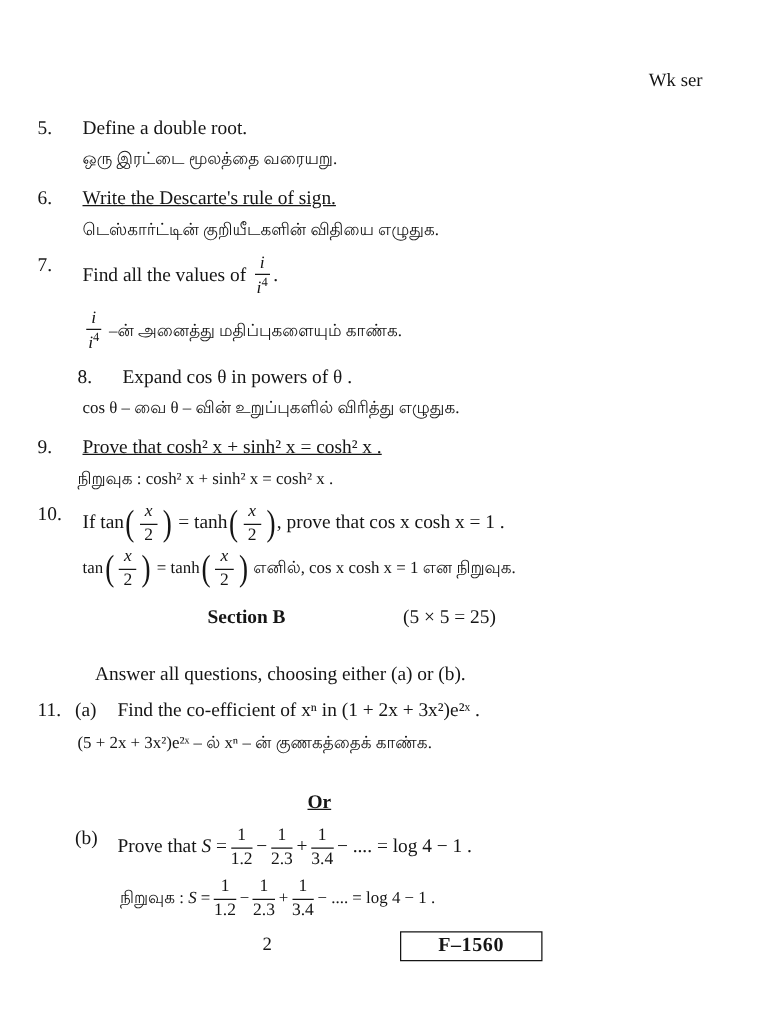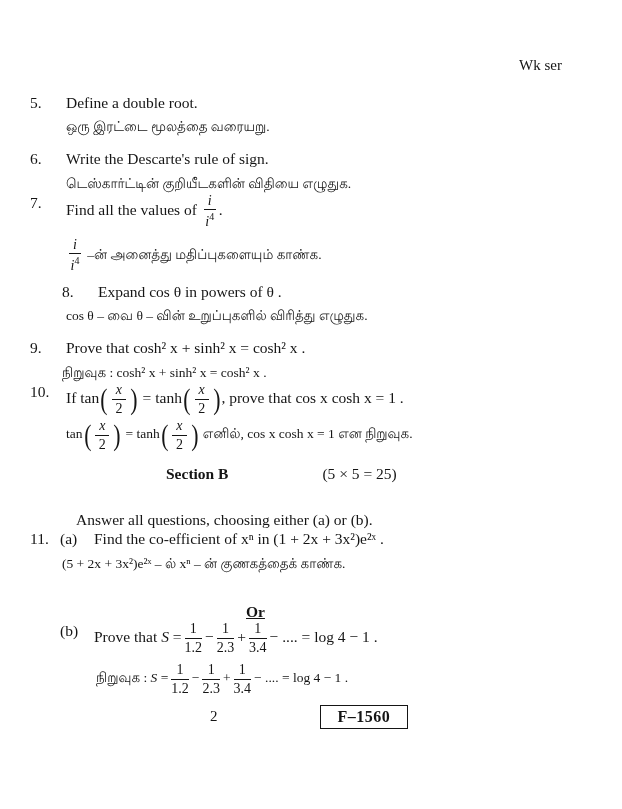--- a/index.html
+++ b/index.html
@@ -25,33 +25,33 @@
           font-size:14px; line-height:1.12; margin:0 3px; }
   .frac .fnum { display:block; border-bottom:1px solid #151515; padding:0 4px 1px; }
   .frac .fden { display:block; padding-top:1px; }
   .fsup { font-size:10px; }
 
   .bigp { font-size:29px; font-weight:400; vertical-align:middle; line-height:0.9;
           display:inline-block; transform:scaleX(.75); }
 
   .mt7  { margin-top:7px; }
   .mt8  { margin-top:8px;margin-left:32px; }
-  .mt10 { }
-  .mt13 { margin-top:13px; }
+  .mt10 { margin-top:10px; }
+  .mt13 { margin-top:13px;text-decoration:underline; }
   .mt2  { margin-top:2px; }
 
   .section-row { display:flex; align-items:baseline; margin-top:12px; }
   .section-title { margin-left:136px; font-weight:bold; font-size:15.5px;text-align:center; }
   .section-marks { margin-left:94px; font-size:15.5px; }
   .answer-line { margin-left:46px; margin-top:28px; font-size:15.5px; }
   .or-line { margin-left:216px; margin-top:30px; font-weight:bold; font-size:15.5px;text-decoration:underline; }
 
   .footer-row { display:flex; align-items:center; margin-top:8px; }
   .page-no { margin-left:180px; font-size:15px; }
-  .code-box { margin-left:102px; border:1.5px solid #151515; padding:2px 17px;
+  .code-box { margin-left:102px; border:1.5px solid #151515; padding:2px 30px;
               font-weight:bold; font-size:16px; letter-spacing:.5px; }
 </style>
 </head>
 <body>
 
 <div class="hdr-note">Wk ser</div>
 
 <div class="content">
 
   <div class="row"><span class="qnum">5.</span><span>Define a double root.</span></div>

